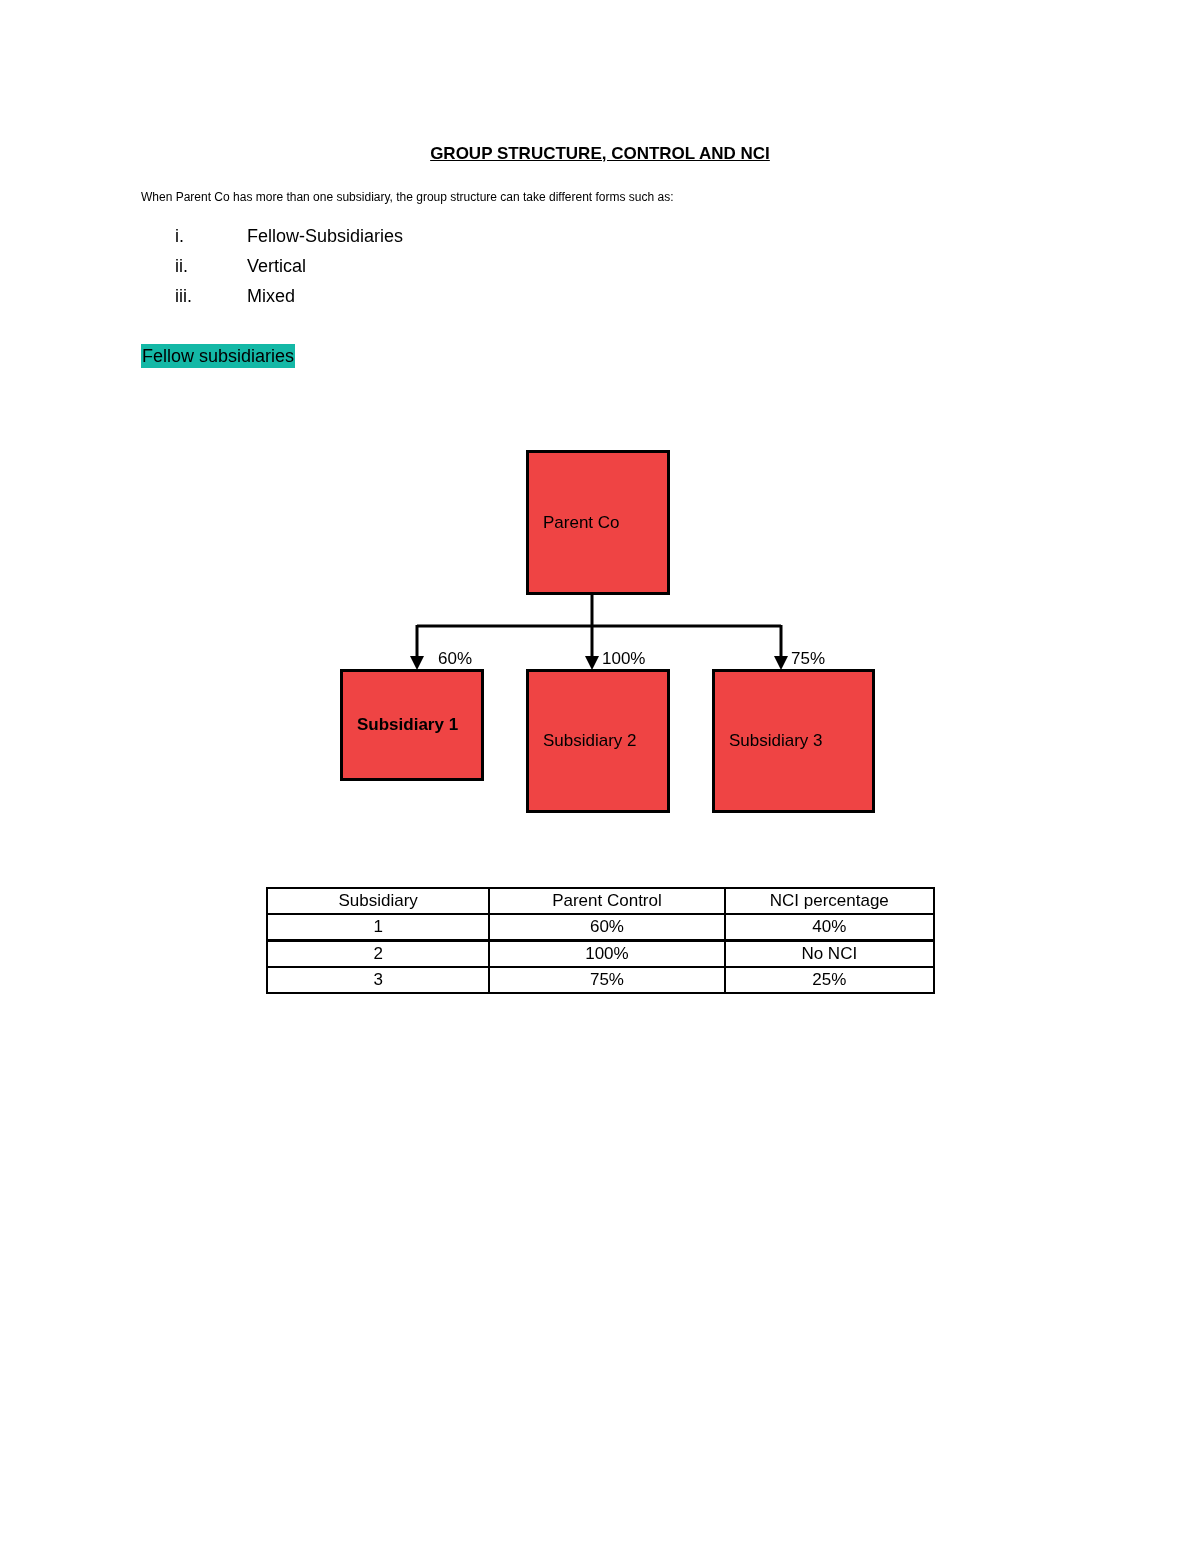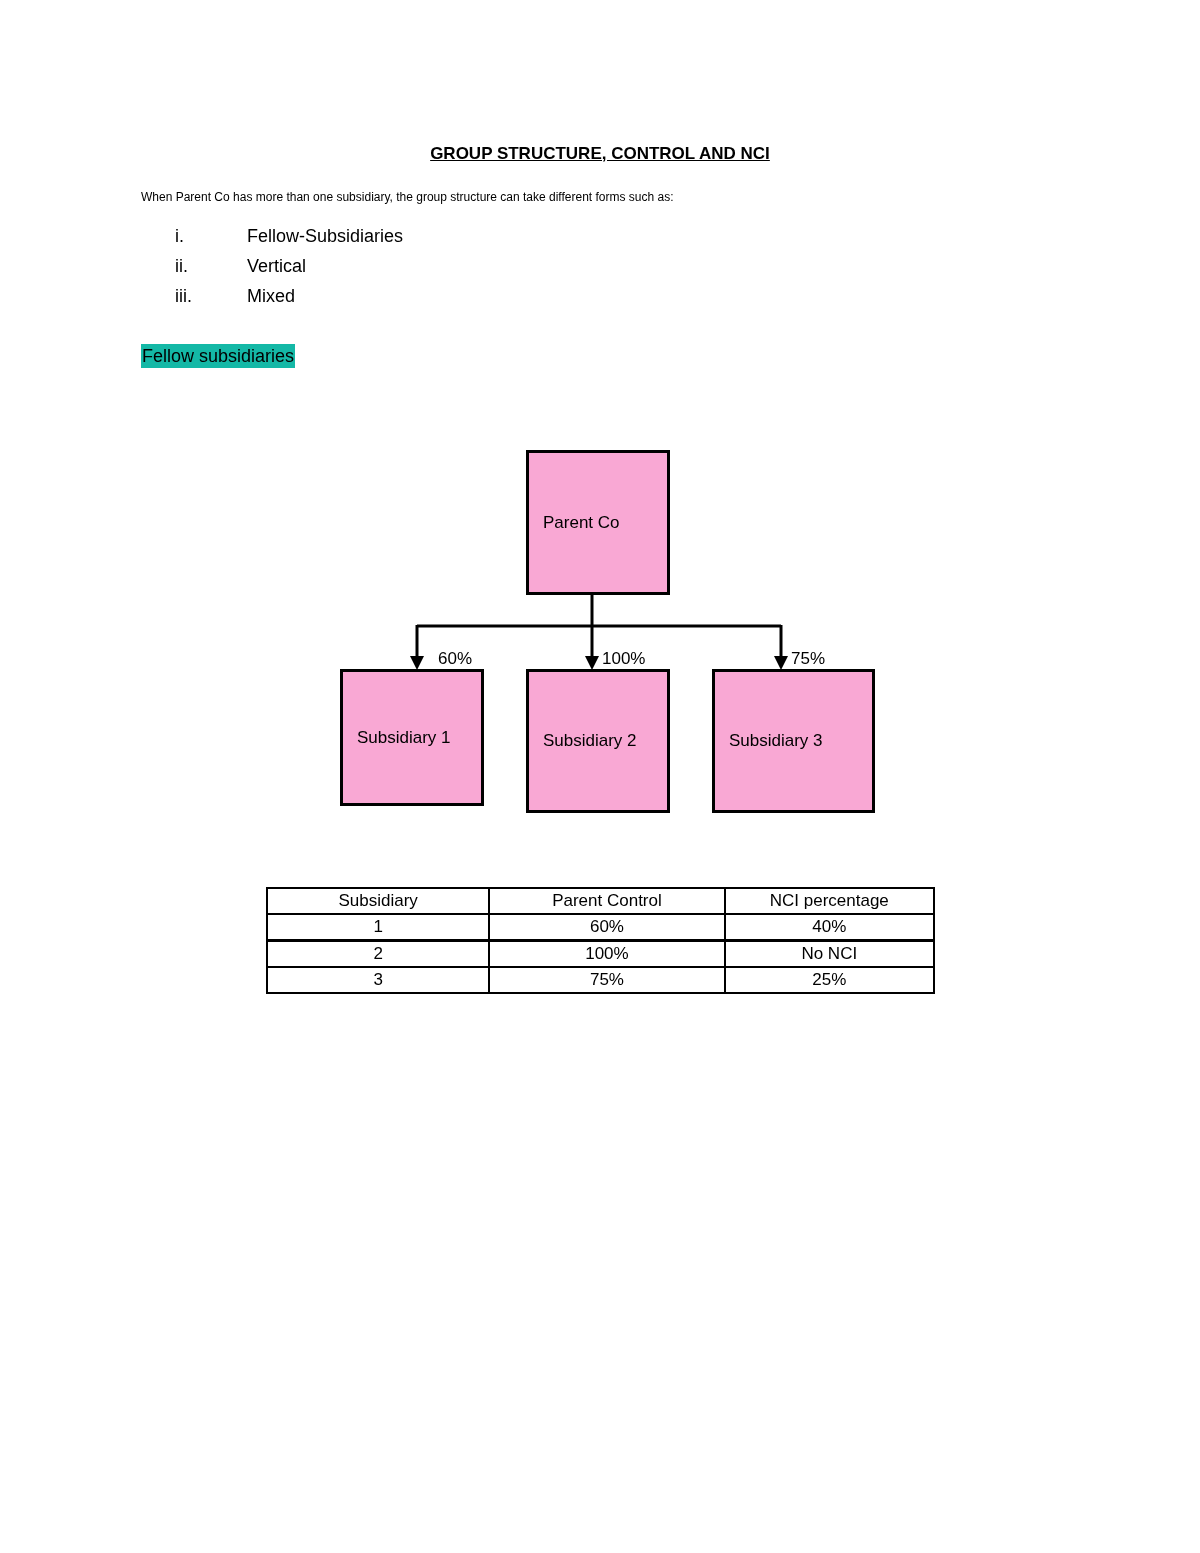--- a/index.html
+++ b/index.html
@@ -6,21 +6,21 @@
   body { width: 1200px; height: 1553px; position: relative; overflow: hidden;
          font-family: "Liberation Sans", sans-serif; color: #000; }
   .title { position: absolute; left: 0; width: 1200px; top: 144px; text-align: center;
            font-size: 17px; font-weight: bold; text-decoration: underline; }
   .intro { position: absolute; left: 141px; top: 190px; font-size: 12px; }
   .list { position: absolute; left: 175px; top: 224px; margin: 0; padding: 0; list-style: none; font-size: 18px; }
   .list li { height: 30px; line-height: 24px; position: relative; }
   .list .num { display: inline-block; width: 72px; }
   .section { position: absolute; left: 141px; top: 344px; font-size: 18px; background: #14b8a6;
              padding: 0 1px; line-height: 24px; }
-  .box { position: absolute; border: 3px solid #000; box-sizing: border-box; background: #f9a8d4;
+  .box { position: absolute; border: 3px solid #000; box-sizing: border-box; background: #ef4444;
          font-size: 17px; display: flex; align-items: center; }
   .box span { padding-left: 14px; }
   .pct { position: absolute; font-size: 17px; }
   svg.lines { position: absolute; left: 0; top: 0; }
   table.data { position: absolute; left: 266px; top: 887px; width: 669px; border-collapse: collapse;
                font-size: 17px; }
   table.data th, table.data td { border: 2px solid #000; text-align: center; font-weight: normal;
                height: 24px; padding: 0; margin-top: 41px; }
   table.data tr.thick td { border-top: 3px solid #000; }
 </style>
@@ -49,21 +49,21 @@
     <polygon points="410,656 424,656 417,670"></polygon>
     <polygon points="585,656 599,656 592,670"></polygon>
     <polygon points="774,656 788,656 781,670"></polygon>
   </g>
 </svg>
 
 <div class="box" style="left:526px; top:450px; width:144px; height:145px;">
   <span>Parent Co</span>
 </div>
 
-<div class="box" style="left:340px; top:669px; width:144px; height:137px;">
+<div class="box" style="left:340px; top:669px; width:144px; height:112px;font-weight:bold;">
   <span>Subsidiary 1</span>
 </div>
 <div class="box" style="left:526px; top:669px; width:144px; height:144px;">
   <span>Subsidiary 2</span>
 </div>
 <div class="box" style="left:712px; top:669px; width:163px; height:144px;">
   <span>Subsidiary 3</span>
 </div>
 
 <div class="pct" style="left:438px; top:649px;">60%</div>

